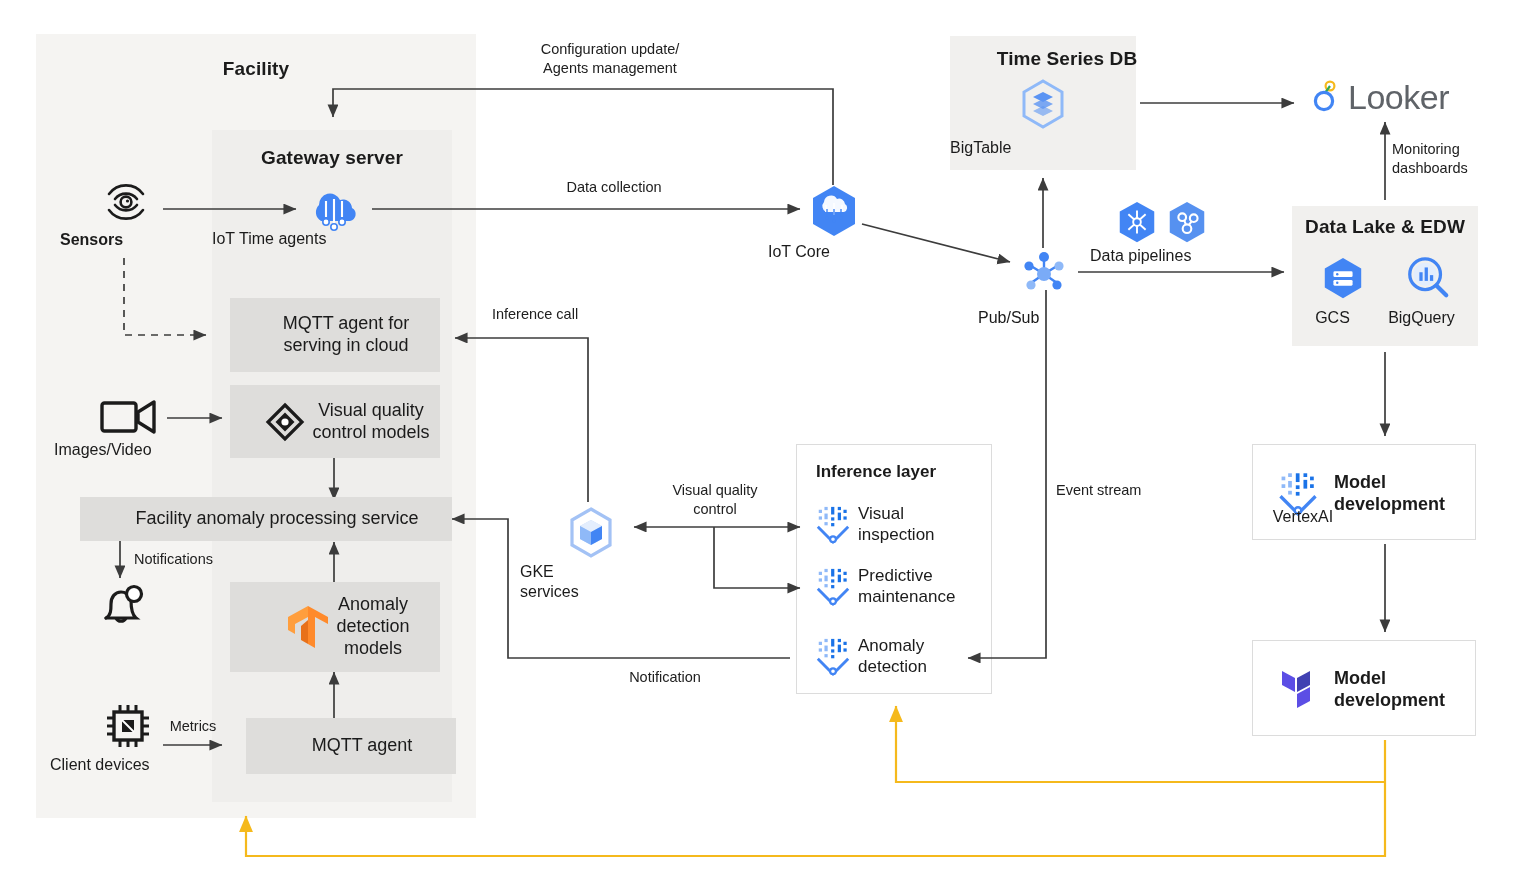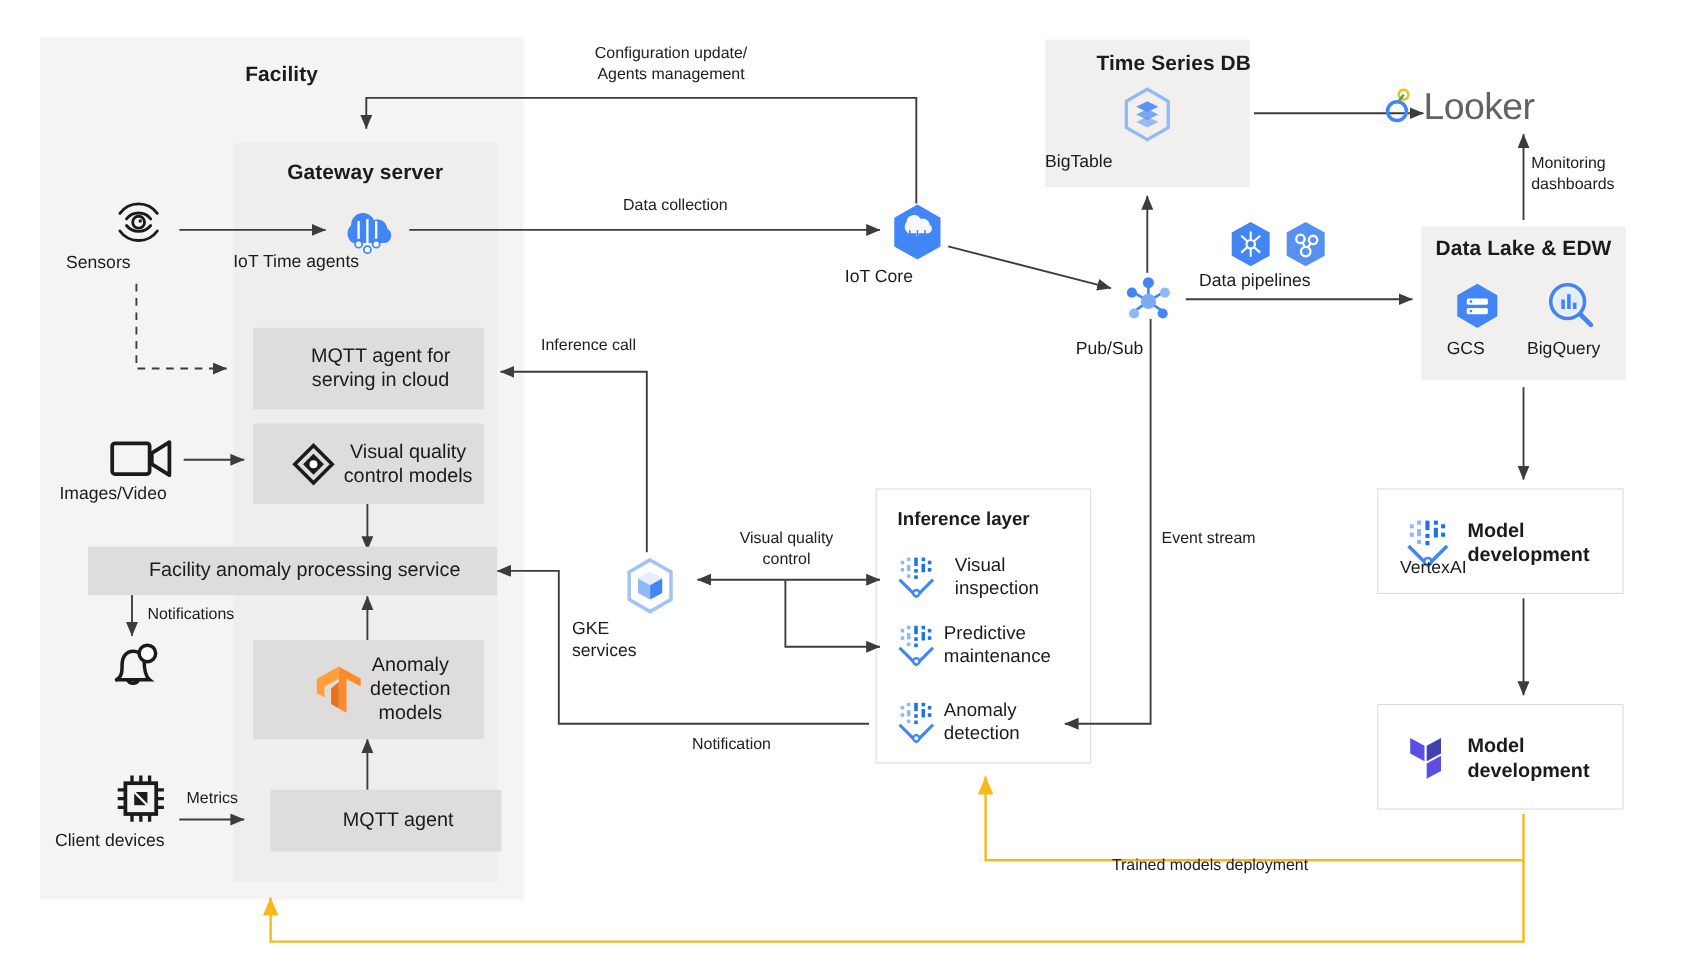--- a/index.html
+++ b/index.html
@@ -173,21 +173,21 @@
       <g stroke="#1b1b1b" fill="none" stroke-width="2.6" stroke-linecap="round">
         <path d="M9 21a21 21 0 0 1 34 0"></path>
         <path d="M15 26a14 14 0 0 1 22 0"></path>
         <path d="M9 37a21 21 0 0 0 34 0"></path>
         <path d="M15 32a14 14 0 0 0 22 0"></path>
       </g>
       <circle cx="26" cy="29" r="5.4" fill="none" stroke="#1b1b1b" stroke-width="2.6"></circle>
       <circle cx="27.5" cy="28" r="1.6" fill="#1b1b1b"></circle>
     </svg>
   </div>
-  <div class="abs lbl" style="left:60px;top:230px;width:132px;">Sensors</div>
+  <div class="abs lbl" style="left:60px;top:230px;width:132px;font-weight:bold;">Sensors</div>
 
   <div class="abs icowrap" style="left:98px;top:392px;width:62px;height:50px;">
     <svg width="60" height="44" viewBox="0 0 60 44">
       <rect x="3" y="8" width="34" height="28" rx="2.5" fill="none" stroke="#1b1b1b" stroke-width="3.4"></rect>
       <path d="M39 17 L55 7 L55 37 L39 27 Z" fill="none" stroke="#1b1b1b" stroke-width="3.4" stroke-linejoin="round"></path>
     </svg>
   </div>
   <div class="abs lbl" style="left:54px;top:440px;width:150px;">Images/Video</div>
 
   <div class="abs icowrap" style="left:94px;top:580px;width:56px;height:54px;">
@@ -276,21 +276,21 @@
       <path d="M27 4 L46 15 L46 39 L27 50 L8 39 L8 15 Z" fill="none" stroke="#8fb9f8" stroke-width="3"></path>
       <g fill="#4285f4" opacity=".85">
         <path d="M17 20 L27 15 L37 20 L27 25 Z"></path>
         <path d="M17 27 L27 22 L37 27 L27 32 Z" opacity=".8"></path>
         <path d="M17 34 L27 29 L37 34 L27 39 Z" opacity=".6"></path>
       </g>
     </svg>
   </div>
   <div class="abs lbl" style="left:950px;top:138px;width:186px;">BigTable</div>
 
-  <div class="abs row" style="left:1256px;top:74px;width:190px;height:46px;">
+  <div class="abs row" style="left:1310px;top:74px;width:190px;height:46px;">
     <span class="icowrap" style="width:34px;">
       <svg width="30" height="34" viewBox="0 0 30 34">
         <circle cx="18" cy="6" r="4.4" fill="none" stroke="#f5b91c" stroke-width="2.2"></circle>
         <path d="M18 6 L13 13" stroke="#34a853" stroke-width="2.2"></path>
         <circle cx="12" cy="21" r="8.6" fill="none" stroke="#4285f4" stroke-width="3.2"></circle>
       </svg>
     </span>
     <span style="font-size:34px;color:#5f6368;letter-spacing:-0.5px;margin-left:4px;">Looker</span>
   </div>
 
@@ -356,21 +356,21 @@
           <rect x="18" y="20" width="3.4" height="3.4"></rect>
           <rect x="25" y="3" width="3.4" height="3.4"></rect>
             <rect x="25" y="9" width="3.4" height="8"></rect>
           <rect x="31" y="6" width="3.4" height="3.4"></rect>
             <rect x="31" y="13" width="3.4" height="3.4"></rect>
         </g>
         <path d="M4 24 L20 40 L36 24" fill="none" stroke="#4285f4" stroke-width="3"></path>
         <circle cx="20" cy="37" r="3" fill="#fff" stroke="#4285f4" stroke-width="2.2"></circle>
       </svg>
     </span>
-    <span class="lbl-l" style="white-space:pre-line;margin-left:14px;">Visual
+    <span class="lbl-l" style="white-space:pre-line;margin-left:4px;">Visual
 inspection</span>
   </div>
 
   <div class="abs row" style="left:812px;top:560px;width:180px;height:52px;">
     <span class="icowrap" style="width:42px;">
       <svg width="38" height="40" viewBox="0 0 40 42">
         <g fill="#8fb9f8">
           <rect x="5" y="6" width="3.4" height="3.4"></rect>
             <rect x="5" y="13" width="3.4" height="3.4"></rect>
           <rect x="11" y="3" width="3.4" height="3.4"></rect>
@@ -472,15 +472,14 @@
 control</div>
 
   <div class="abs arrowlbl" style="left:580px;top:668px;width:170px;">Notification</div>
 
   <div class="abs arrowlbl" style="left:134px;top:550px;width:130px;text-align:left;">Notifications</div>
 
   <div class="abs arrowlbl" style="left:160px;top:717px;width:66px;">Metrics</div>
 
   <div class="abs arrowlbl" style="left:1056px;top:481px;width:116px;text-align:left;">Event stream</div>
 
-  <div class="abs arrowlbl" style="left:940px;top:778px;width:320px;">Trained models deployment</div>
 
 </div>
 
 </body></html>

